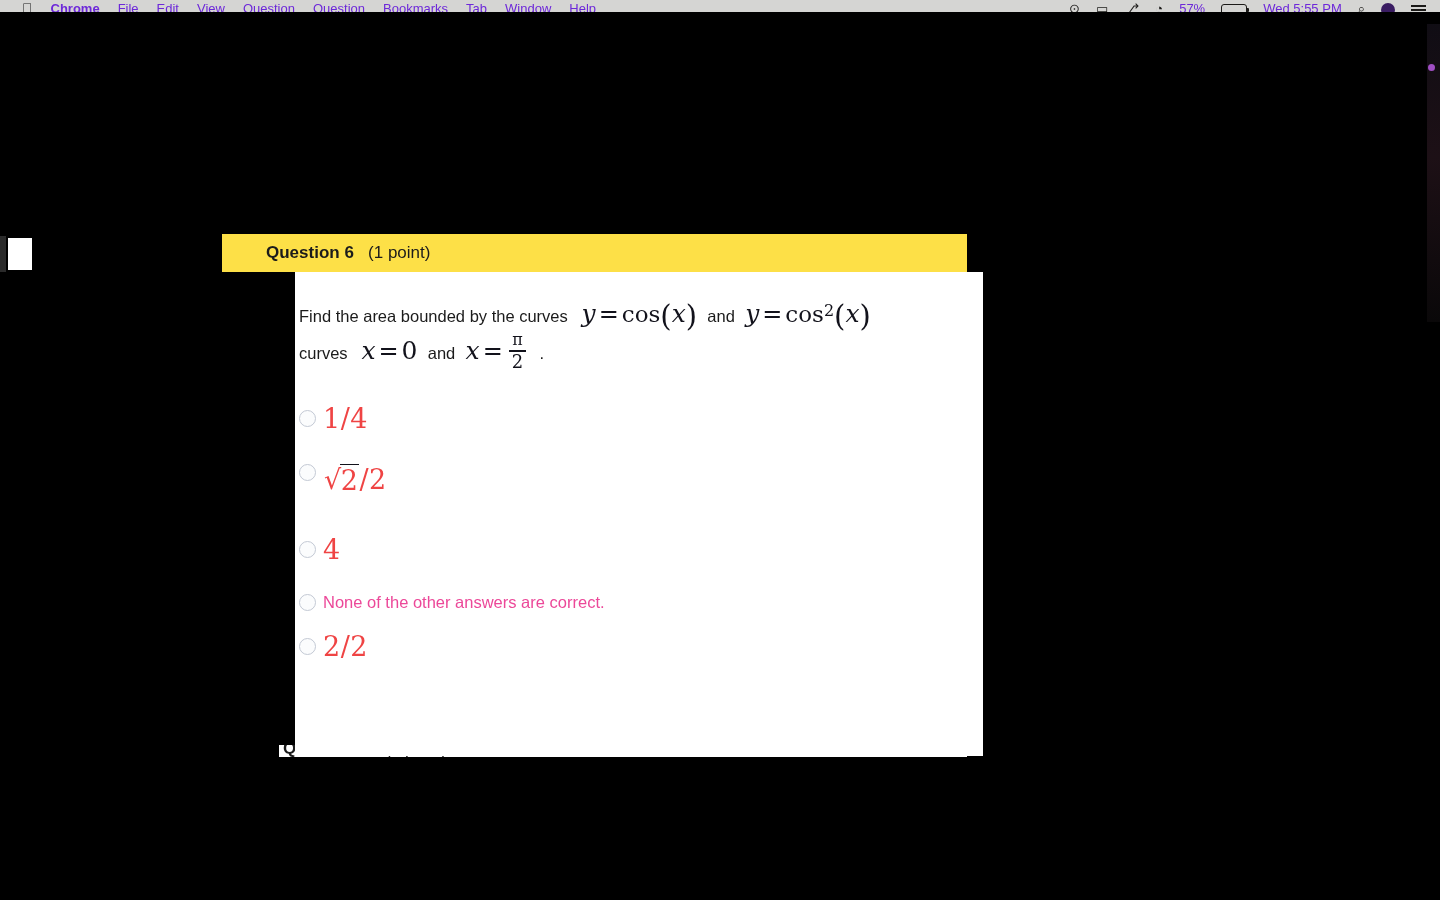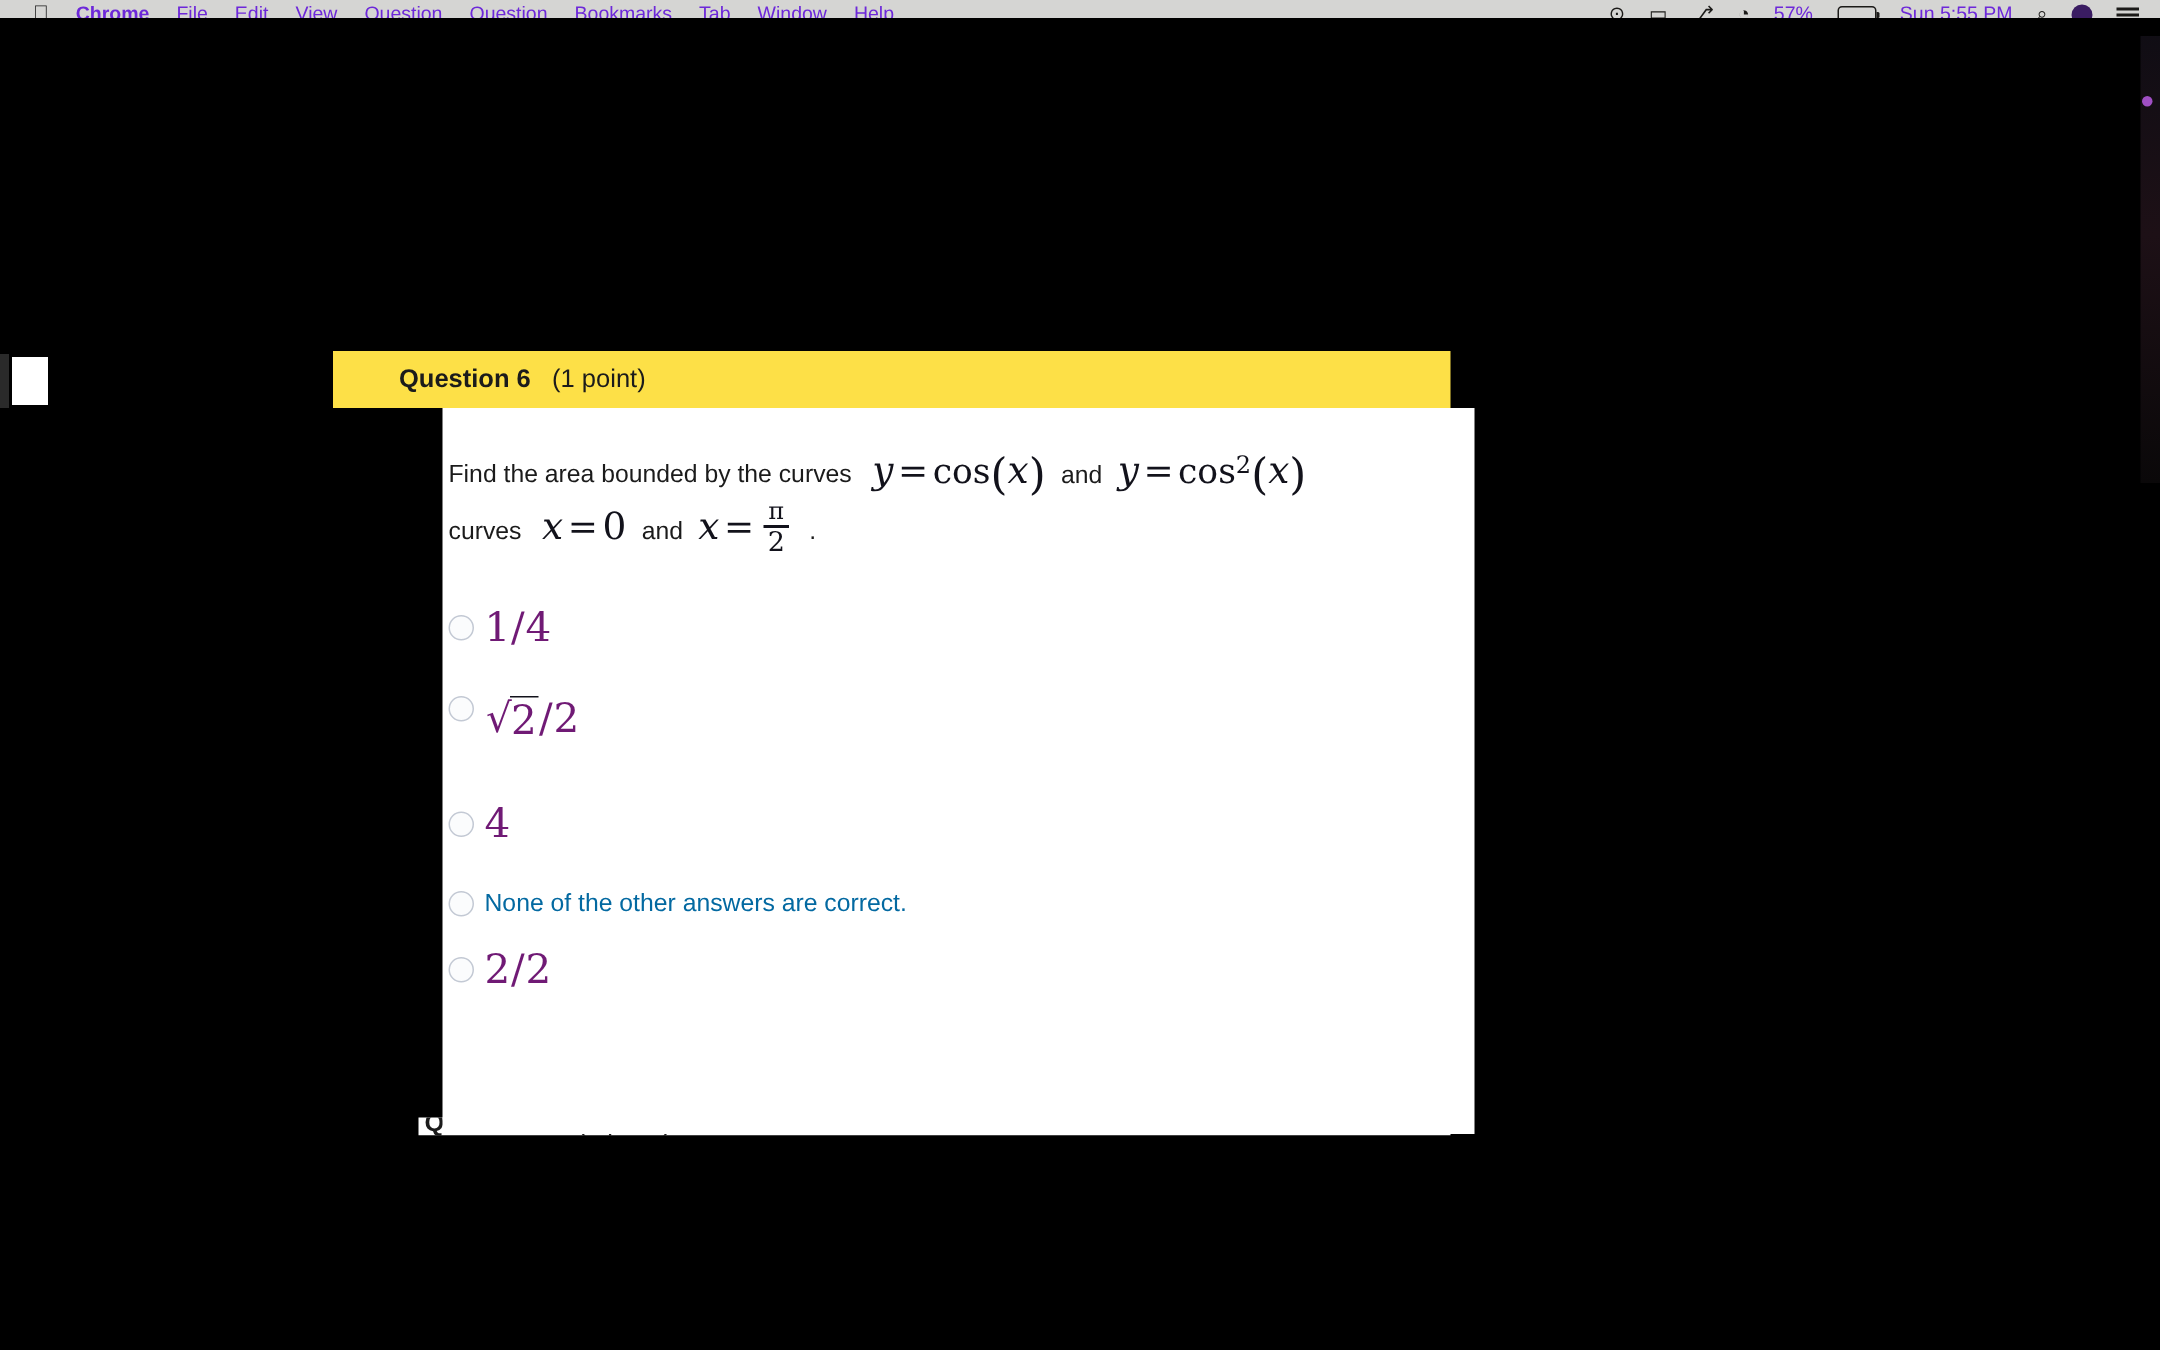--- a/index.html
+++ b/index.html
@@ -301,27 +301,27 @@
     background: #fbfcfd;
     box-sizing: border-box;
   }
   .option .opt-label {
     margin-left: 7px;
     white-space: nowrap;
   }
   .opt-math {
     font-family: "DejaVu Serif", "Liberation Serif", serif;
     font-size: 27px;
-    color: #701a75;
+    color: #ef4444;
     letter-spacing: 0.5px;
   }
   .opt-plain {
     font-family: "Liberation Sans", sans-serif;
     font-size: 16.5px;
-    color: #0369a1;
+    color: #ec4899;
   }
 
   .sqrt {
     display: inline-block;
     position: relative;
     padding-left: 1px;
   }
   .sqrt .radical {
     font-size: 27px;
   }
@@ -394,21 +394,21 @@
       <span class="mb-item">Window</span>
       <span class="mb-item">Help</span>
     </div>
     <div class="menubar-right">
       <span class="mb-icon">⊙</span>
       <span class="mb-icon">▭</span>
       <span class="mb-icon">⎇</span>
       <span class="mb-icon">◔</span>
       <span class="mb-item">57%</span>
       <span class="mb-battery"></span>
-      <span class="mb-item">Sun 5:55 PM</span>
+      <span class="mb-item">Wed 5:55 PM</span>
       <span class="mb-icon">⌕</span>
       <span class="mb-avatar"></span>
       <span class="mb-ctrl">
           <i></i>
           <i></i>
           <i></i>
         </span>
     </div>
   </div>
   <div class="menubar-mask"></div>

